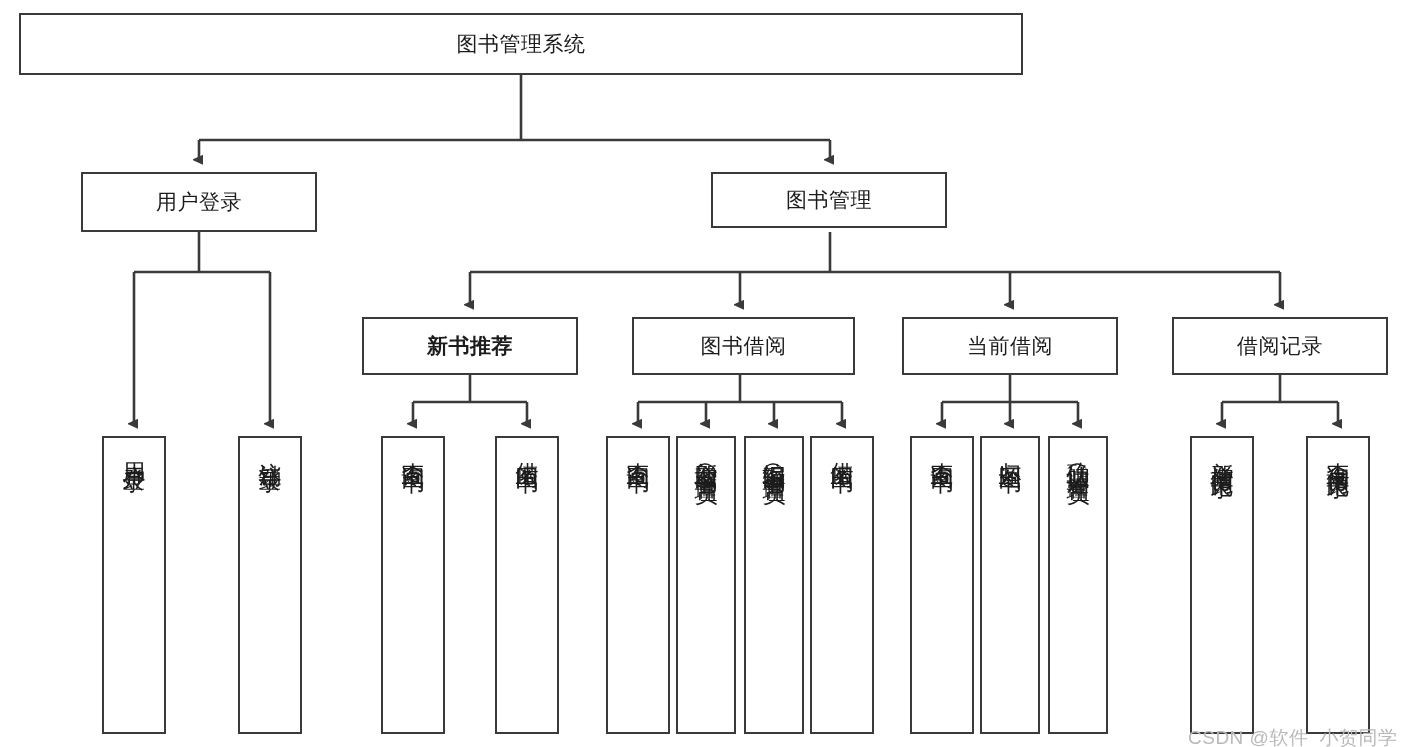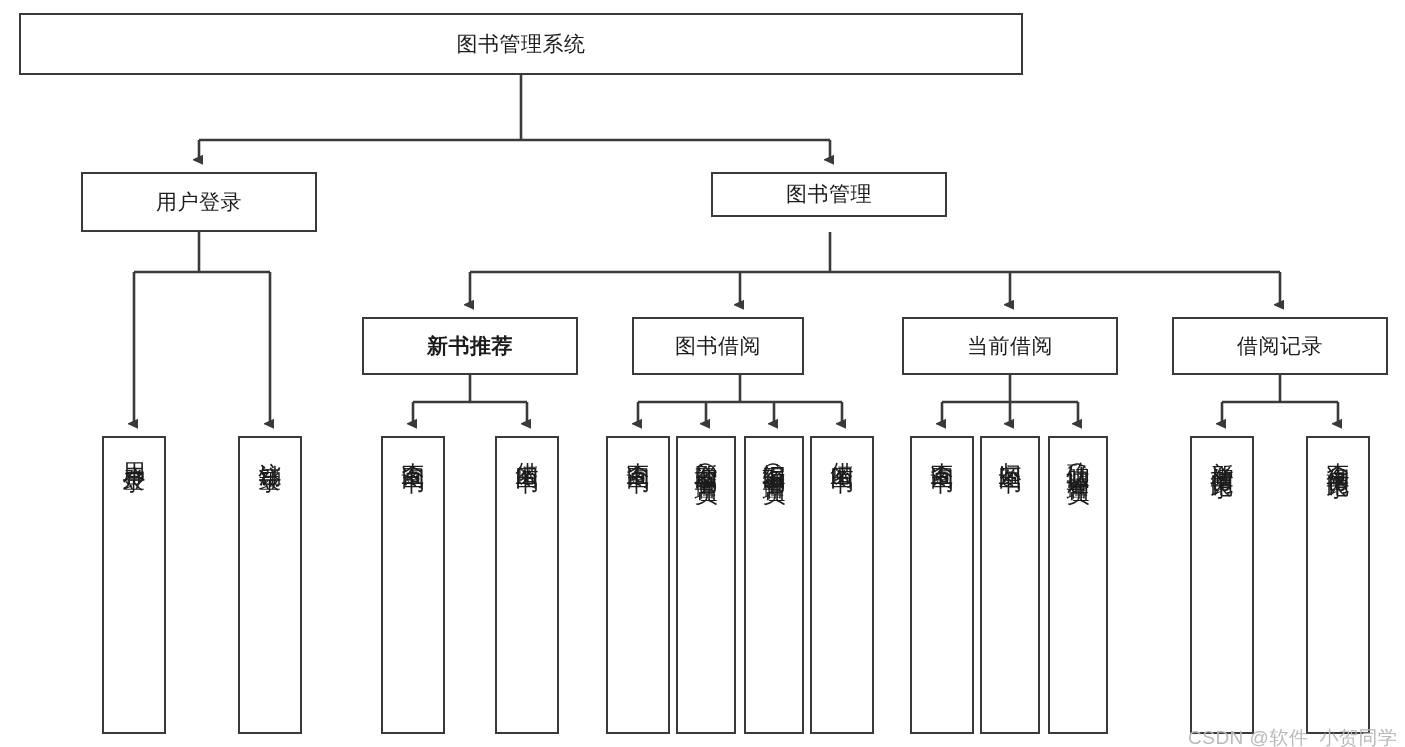--- a/index.html
+++ b/index.html
@@ -125,29 +125,29 @@
   </svg>
 
   <div class="node horiz" style="left:19px; top:13px; width:1004px; height:62px;">
     <span class="label">图书管理系统</span>
   </div>
 
   <div class="node horiz" style="left:81px; top:172px; width:236px; height:60px;">
     <span class="label">用户登录</span>
   </div>
 
-  <div class="node horiz" style="left:711px; top:172px; width:236px; height:45px;">
+  <div class="node horiz" style="left:711px; top:172px; width:236px; height:56px;">
     <span class="label">图书管理</span>
   </div>
 
   <div class="node horiz" style="left:362px; top:317px; width:216px; height:58px;font-weight:bold;">
     <span class="label">新书推荐</span>
   </div>
 
-  <div class="node horiz" style="left:632px; top:317px; width:172px; height:58px;">
+  <div class="node horiz" style="left:632px; top:317px; width:223px; height:58px;">
     <span class="label">图书借阅</span>
   </div>
 
   <div class="node horiz" style="left:1172px; top:317px; width:216px; height:58px;">
     <span class="label">借阅记录</span>
   </div>
 
   <div class="node horiz" style="left:902px; top:317px; width:216px; height:58px;">
     <span class="label">当前借阅</span>
   </div>

